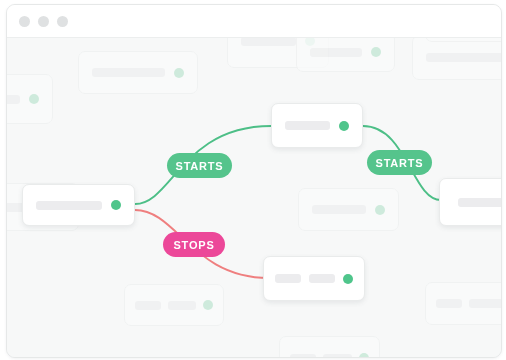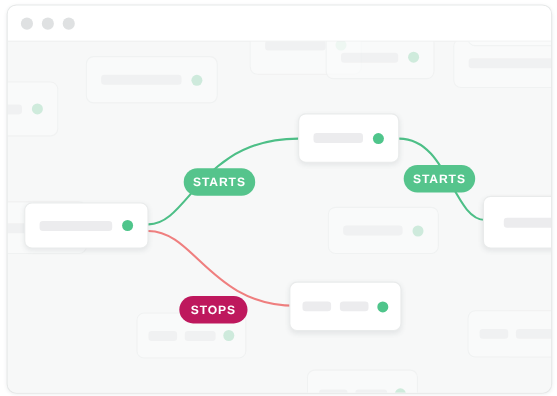--- a/index.html
+++ b/index.html
@@ -124,21 +124,21 @@
     justify-content: center;
     border-radius: 999px;
     color: #ffffff;
     font-size: 11px;
     font-weight: bold;
     letter-spacing: 0.8px;
     z-index: 8;
     font-family: "Liberation Sans", sans-serif;
   }
   .pill.starts { background: #55c48c; }
-  .pill.stops  { background: #be185d; margin-top: 37px; }
+  .pill.stops  { background: #ec4899; }
 </style>
 </head>
 <body>
 
 <div class="window">
 
   <div class="titlebar">
     <div class="dots">
       <span class="dot"></span>
       <span class="dot"></span>

